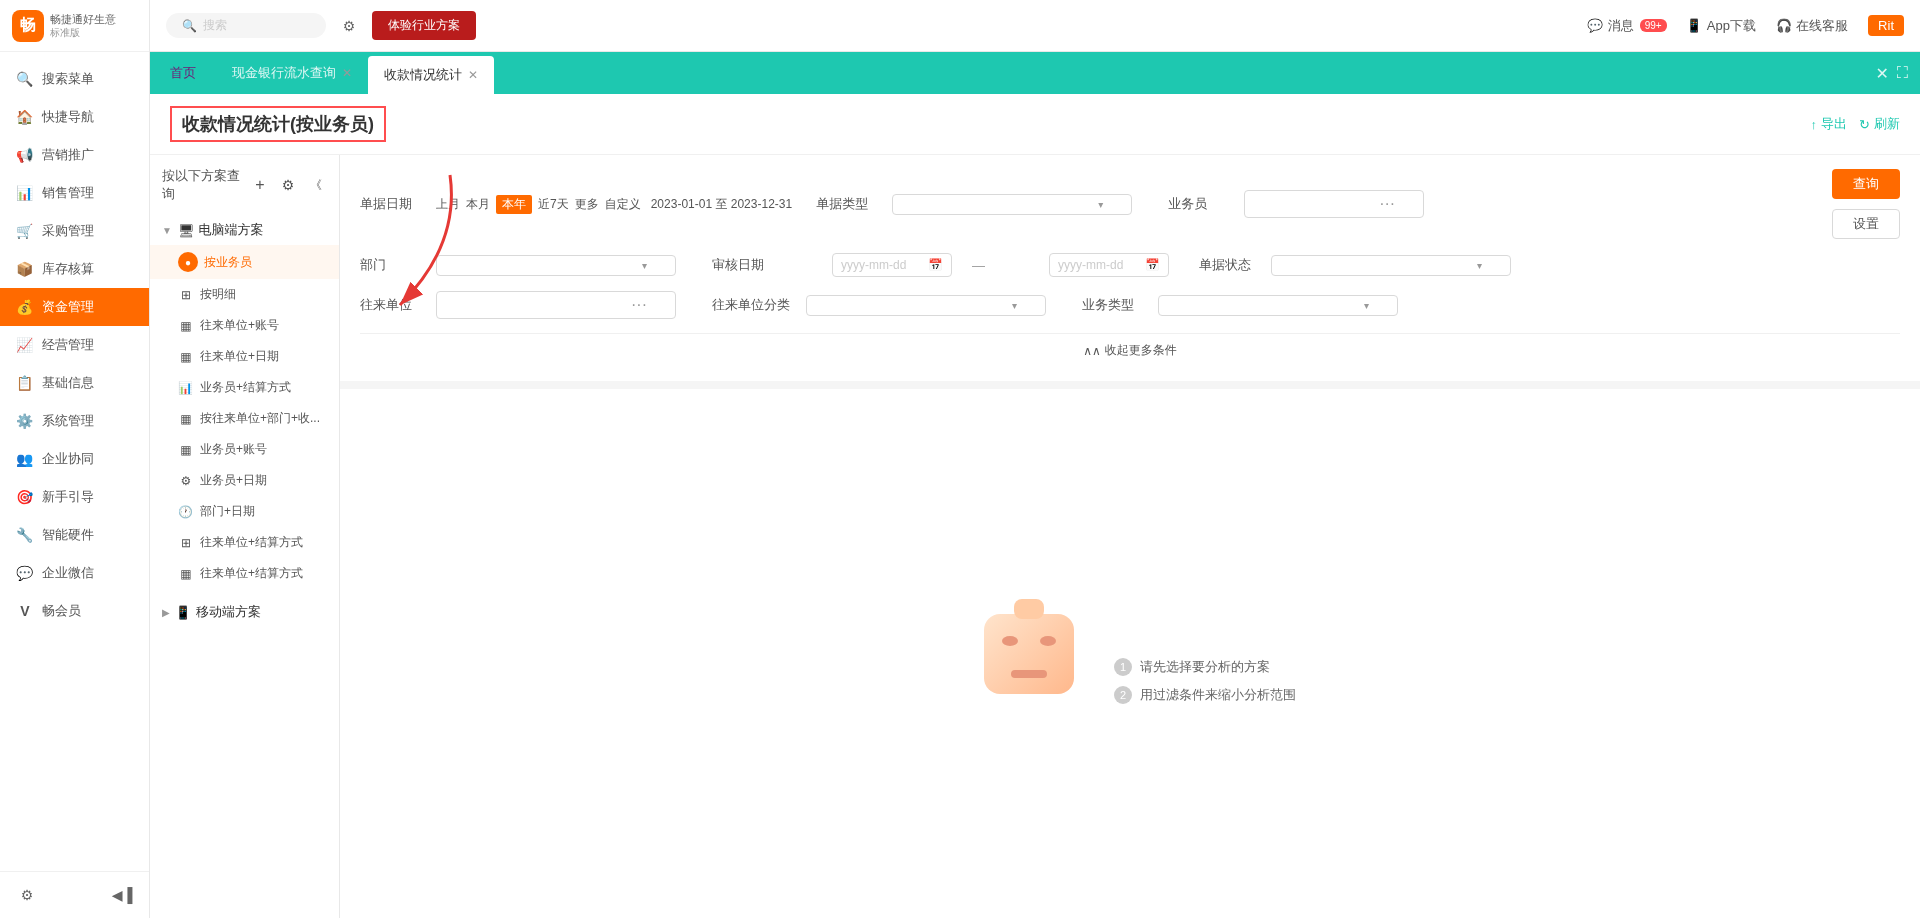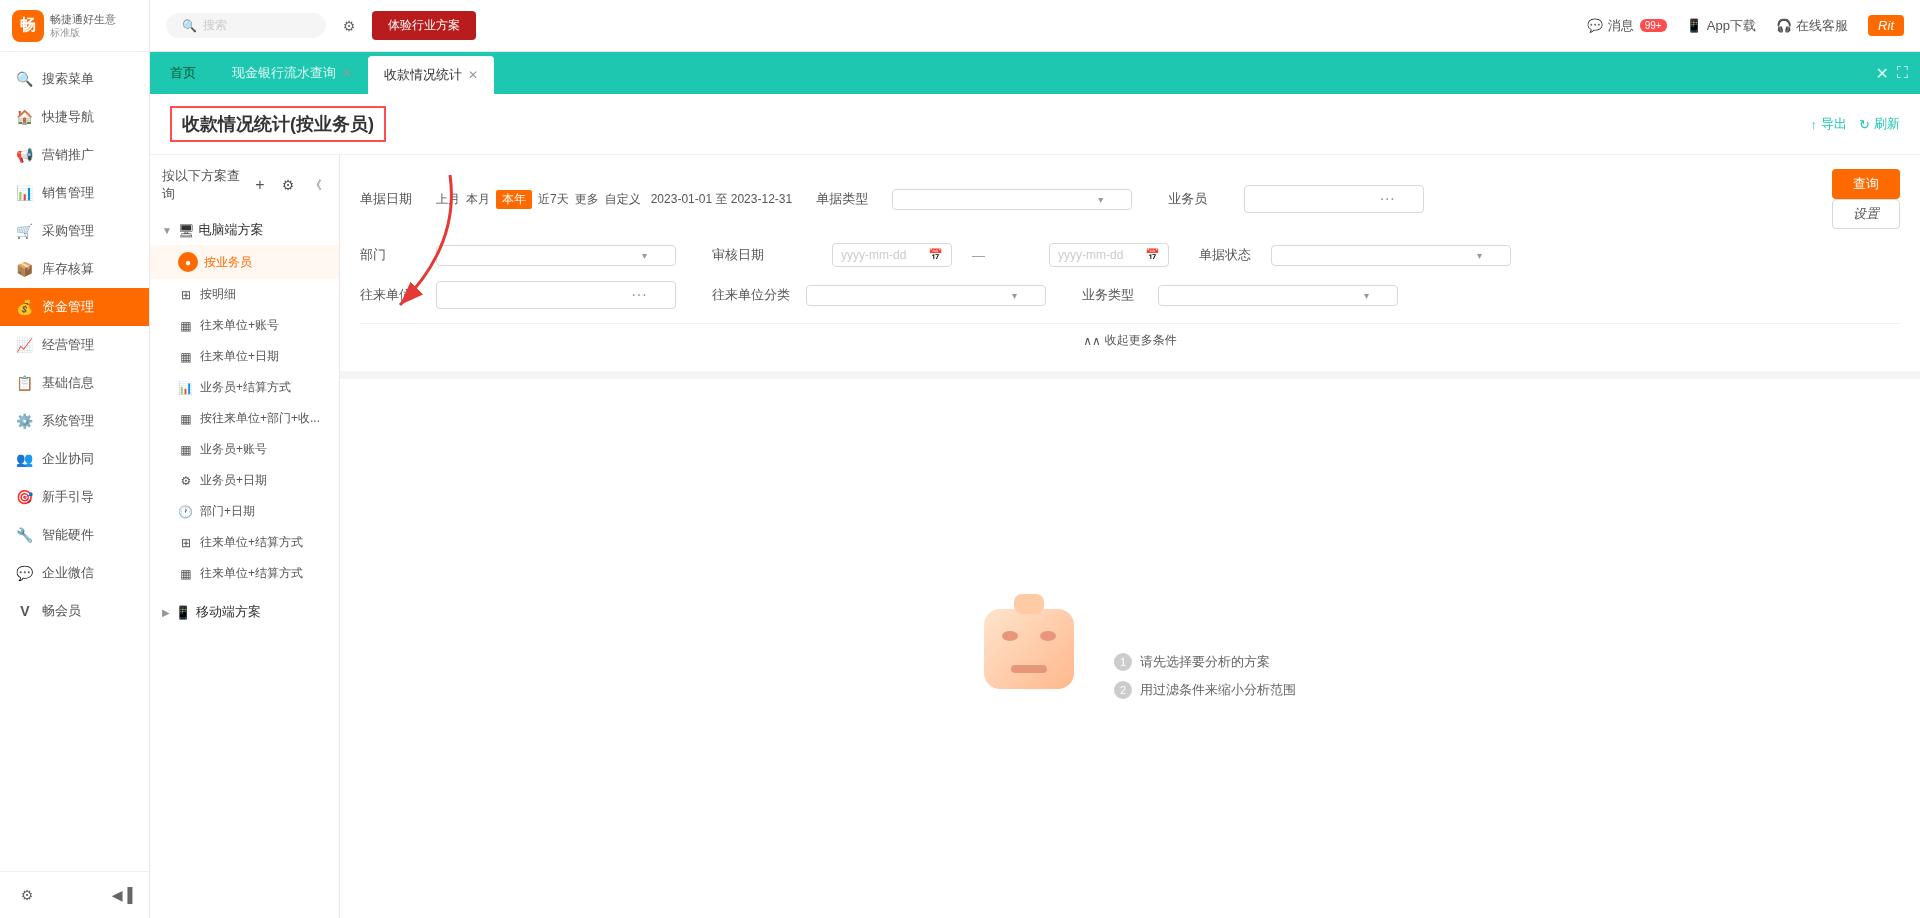--- a/index.html
+++ b/index.html
@@ -25,21 +25,21 @@
     .header-left { display: flex; align-items: center; gap: 12px; }
     .header-search { background: #f5f5f5; border-radius: 16px; padding: 4px 16px; color: #999; font-size: 12px; display: flex; align-items: center; gap: 6px; min-width: 160px; }
     .header-right { display: flex; align-items: center; gap: 20px; }
     .trial-btn { background: #b91c1c; color: #fff; border: none; border-radius: 4px; padding: 6px 16px; font-size: 12px; cursor: pointer; }
     .header-action { display: flex; align-items: center; gap: 4px; color: #555; font-size: 13px; cursor: pointer; }
     .badge { background: #ff4d4f; color: #fff; border-radius: 6px; font-size: 10px; padding: 1px 5px; margin-left: 2px; }
 
     
     .tab-bar { height: 42px; background: #1ec8b0; display: flex; align-items: center; padding: 0 0 0 0; }
     .tab-item { display: flex; align-items: center; padding: 0 16px; height: 100%; color: rgba(255,255,255,0.85); font-size: 13px; cursor: pointer; position: relative; gap: 6px; }
-    .tab-item.home { color: #14532d; padding: 0 20px; }
+    .tab-item.home { color: #701a75; padding: 0 20px; }
     .tab-item.active { background: #fff; color: #333; border-radius: 4px 4px 0 0; margin-top: 4px; height: calc(100% - 4px); }
     .tab-close { font-size: 12px; color: #999; cursor: pointer; }
     .tab-bar-end { margin-left: auto; display: flex; align-items: center; gap: 8px; padding-right: 12px; }
     .tab-bar-btn { color: rgba(255,255,255,0.85); font-size: 16px; cursor: pointer; }
 
     
     .content { flex: 1; overflow: hidden; display: flex; flex-direction: column; }
 
     
     .page-header { background: #fff; padding: 12px 20px; display: flex; align-items: center; justify-content: space-between; border-bottom: 1px solid #f0f0f0; }
@@ -77,23 +77,23 @@
     .date-range-text { font-size: 12px; color: #555; margin-left: 4px; }
     .filter-select { border: 1px solid #d9d9d9; border-radius: 4px; padding: 4px 28px 4px 10px; font-size: 12px; color: #555; background: #fff; min-width: 180px; position: relative; display: flex; align-items: center; justify-content: space-between; cursor: pointer; }
     .filter-select-wide { min-width: 240px; }
     .select-arrow { color: #999; font-size: 10px; }
     .date-input { border: 1px solid #d9d9d9; border-radius: 4px; padding: 4px 8px; font-size: 12px; color: #999; min-width: 120px; display: flex; align-items: center; justify-content: space-between; margin-left: 44px; }
     .date-divider { color: #999; padding: 0 4px; }
     .filter-more { color: #999; font-size: 16px; cursor: pointer; }
     .collapse-btn { display: flex; align-items: center; justify-content: center; gap: 4px; color: #555; font-size: 12px; cursor: pointer; padding: 8px; border-top: 1px solid #f0f0f0; margin-top: 4px; }
 
     
-    .query-btns { display: flex; flex-direction: column; gap: 0; margin-left: auto; }
+    .query-btns { display: flex; flex-direction: column; gap: 10px; margin-left: auto; }
     .query-btn { background: #ff6a00; color: #fff; border: none; border-radius: 4px; padding: 6px 20px; font-size: 13px; cursor: pointer; }
-    .settings-btn { background: #fff; color: #555; border: 1px solid #d9d9d9; border-radius: 4px; padding: 5px 20px; font-size: 13px; cursor: pointer; font-style: italic; }
+    .settings-btn { background: #fff; color: #555; border: 1px solid #d9d9d9; border-radius: 4px; padding: 5px 20px; font-size: 13px; cursor: pointer; }
 
     
     .empty-state { flex: 1; display: flex; flex-direction: column; align-items: center; justify-content: center; background: #fff; margin-top: 8px; }
     .empty-tips { margin-top: 20px; text-align: left; }
     .tip-item { display: flex; align-items: center; gap: 8px; margin-bottom: 10px; font-size: 13px; color: #666; }
     .tip-num { width: 18px; height: 18px; border-radius: 50%; background: #ccc; color: #fff; font-size: 11px; display: flex; align-items: center; justify-content: center; flex-shrink: 0; }
 
     
     .highlight-box { border: 2px solid #ff4d4f; padding: 4px 8px; display: inline-block; }
 
@@ -197,21 +197,21 @@
         <span class="badge">99+</span>
       </div>
       <div class="header-action">
         <span>📱</span>
         <span>App下载</span>
       </div>
       <div class="header-action">
         <span>🎧</span>
         <span>在线客服</span>
       </div>
-      <div class="header-action" style="background:#ff6a00; color:#fff; border-radius:4px; padding:3px 10px; font-size:13px;font-style:italic;">
+      <div class="header-action" style="background:#ff6a00; color:#fff; border-radius:4px; padding:3px 10px; font-size:13px;">
         <span>Rit</span>
       </div>
     </div>
   </div>
 
   <div class="tab-bar">
     <div class="tab-item home">
       <span>首页</span>
     </div>
     <div class="tab-item">

